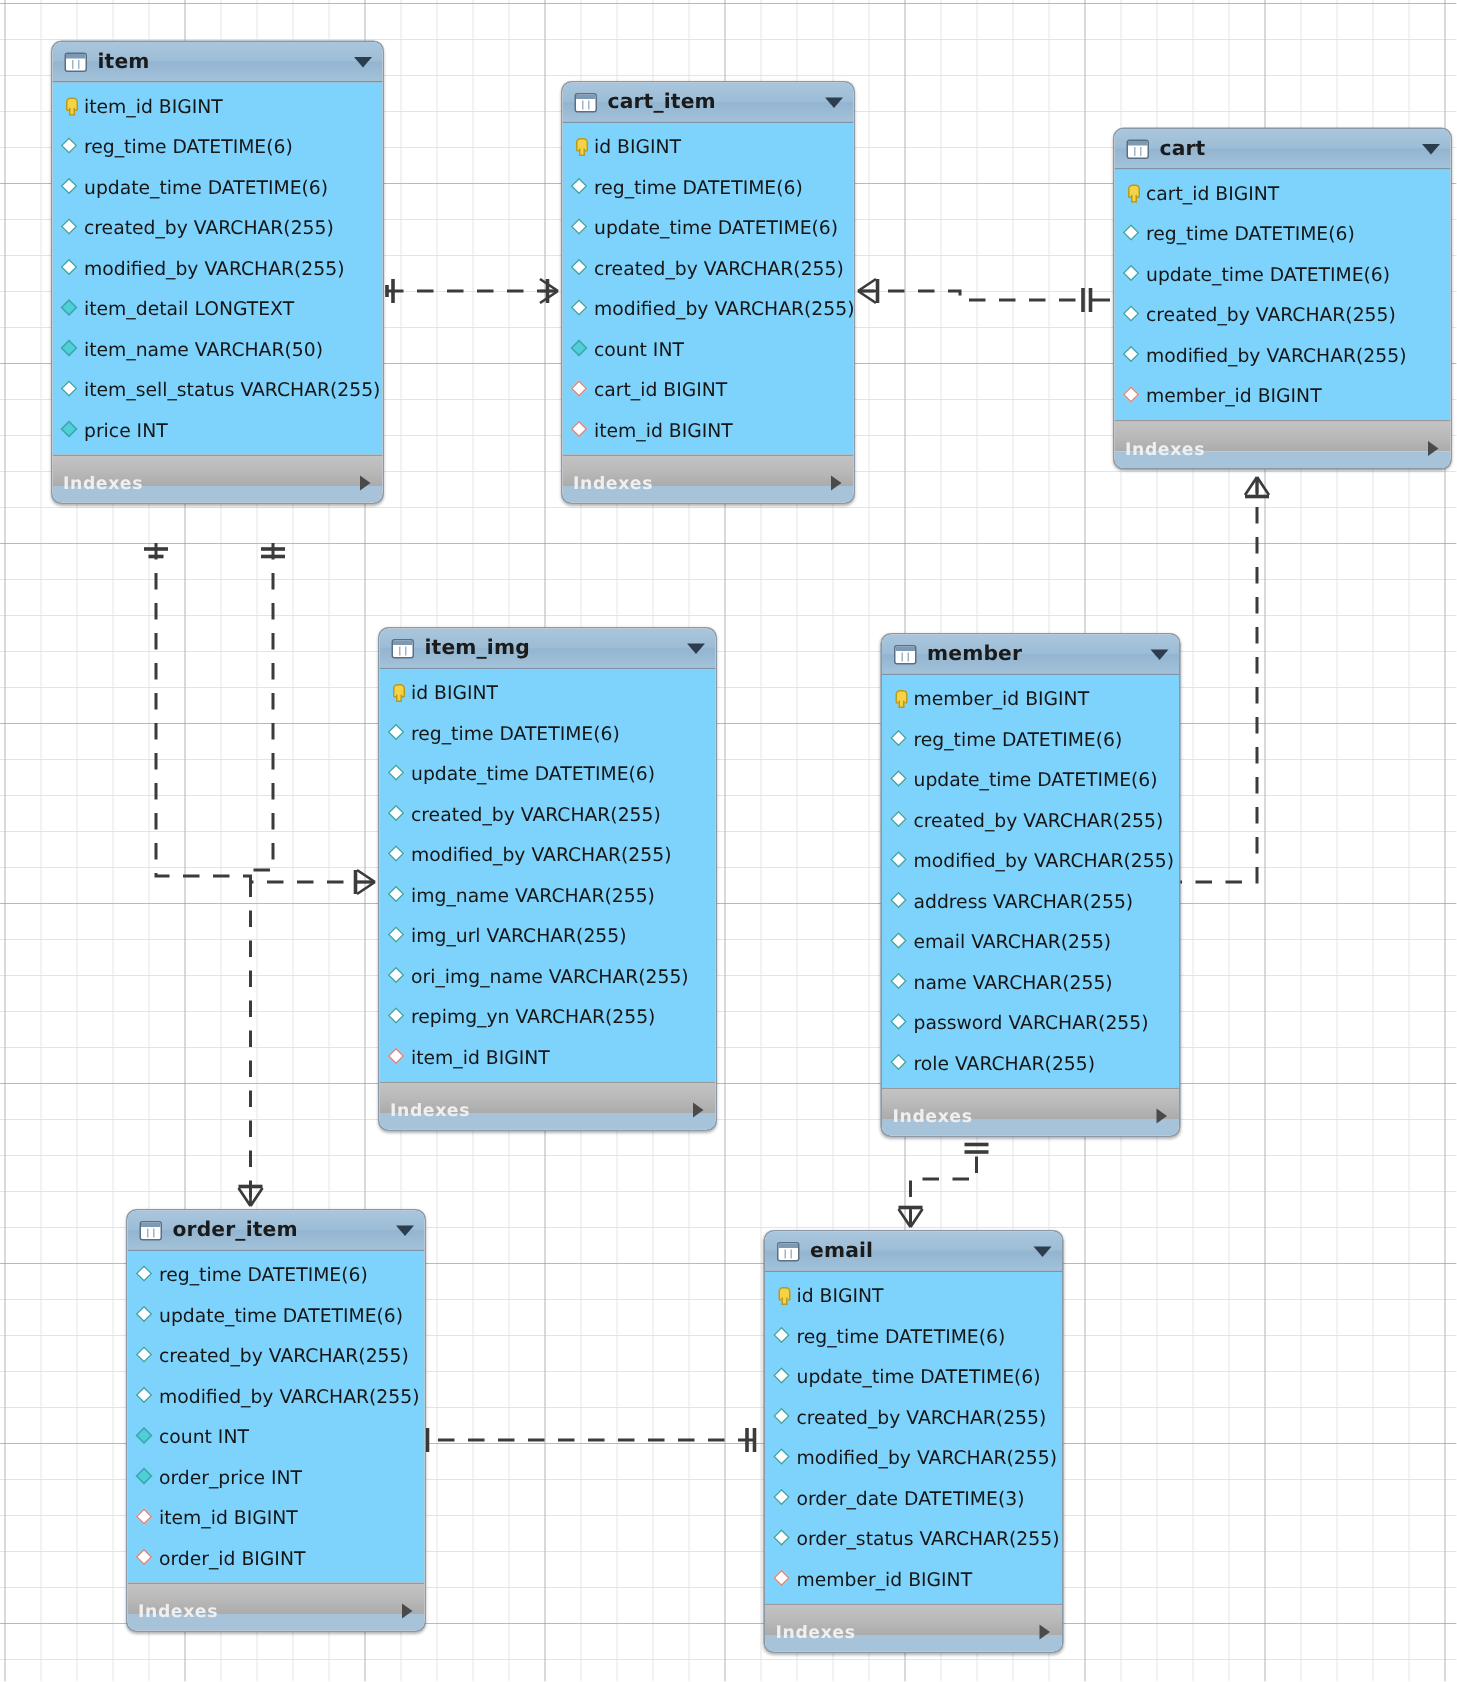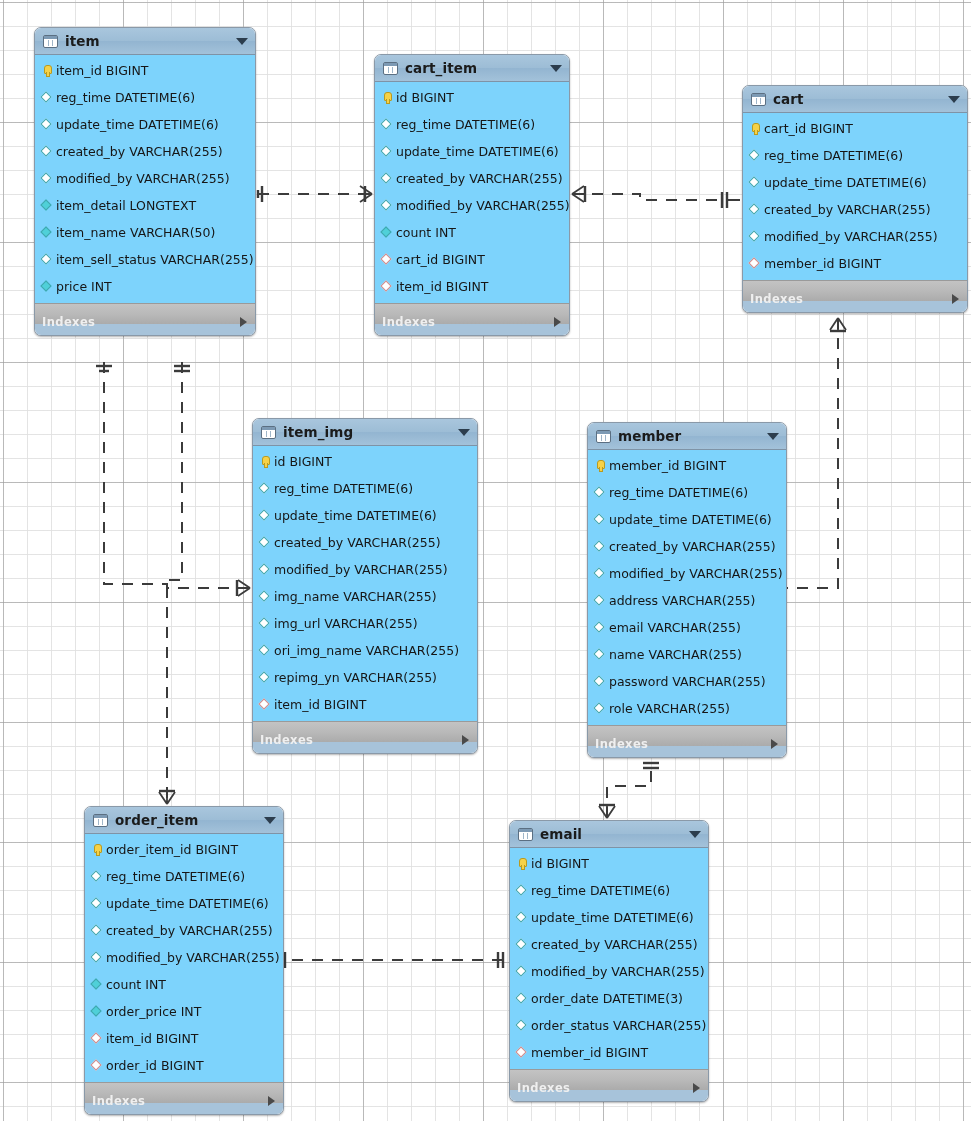--- a/index.html
+++ b/index.html
@@ -519,24 +519,20 @@
       <div class="foot"></div>
     </div>
     <div class="tbl" style="left: 68px; top: 806px; width: 200px; margin-left: 16px;">
       <div class="tbl-hdr">
         <span class="tbl-icon"></span>
         <span class="tbl-title">order_item</span>
         <span class="tbl-caret"></span>
       </div>
       <div class="cols">
         <div class="col">
-          <span class="col-ico ico-pk"></span>
-          <span>order_item_id BIGINT</span>
-        </div>
-        <div class="col">
           <span class="col-ico ico-null">
             <span class="dia"></span>
           </span>
           <span>reg_time DATETIME(6)</span>
         </div>
         <div class="col">
           <span class="col-ico ico-null">
             <span class="dia"></span>
           </span>
           <span>update_time DATETIME(6)</span>

